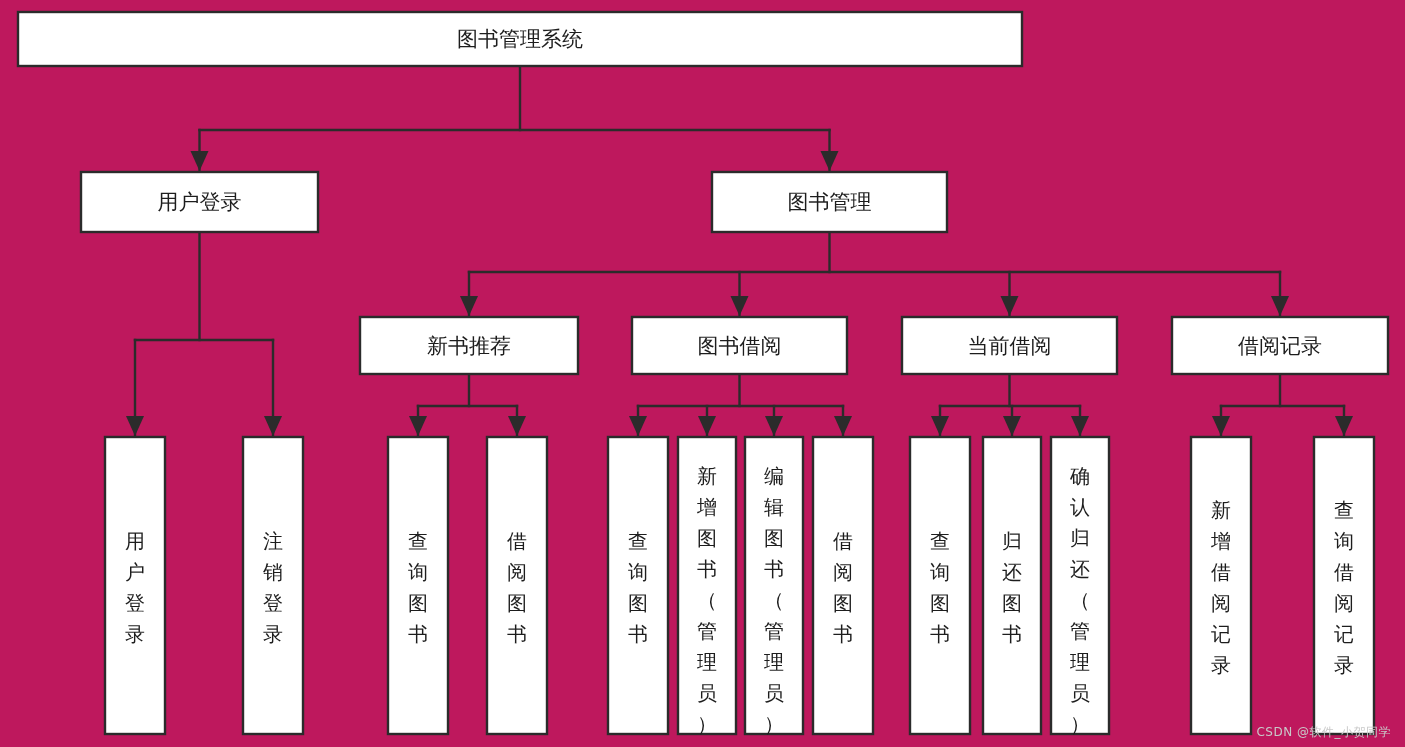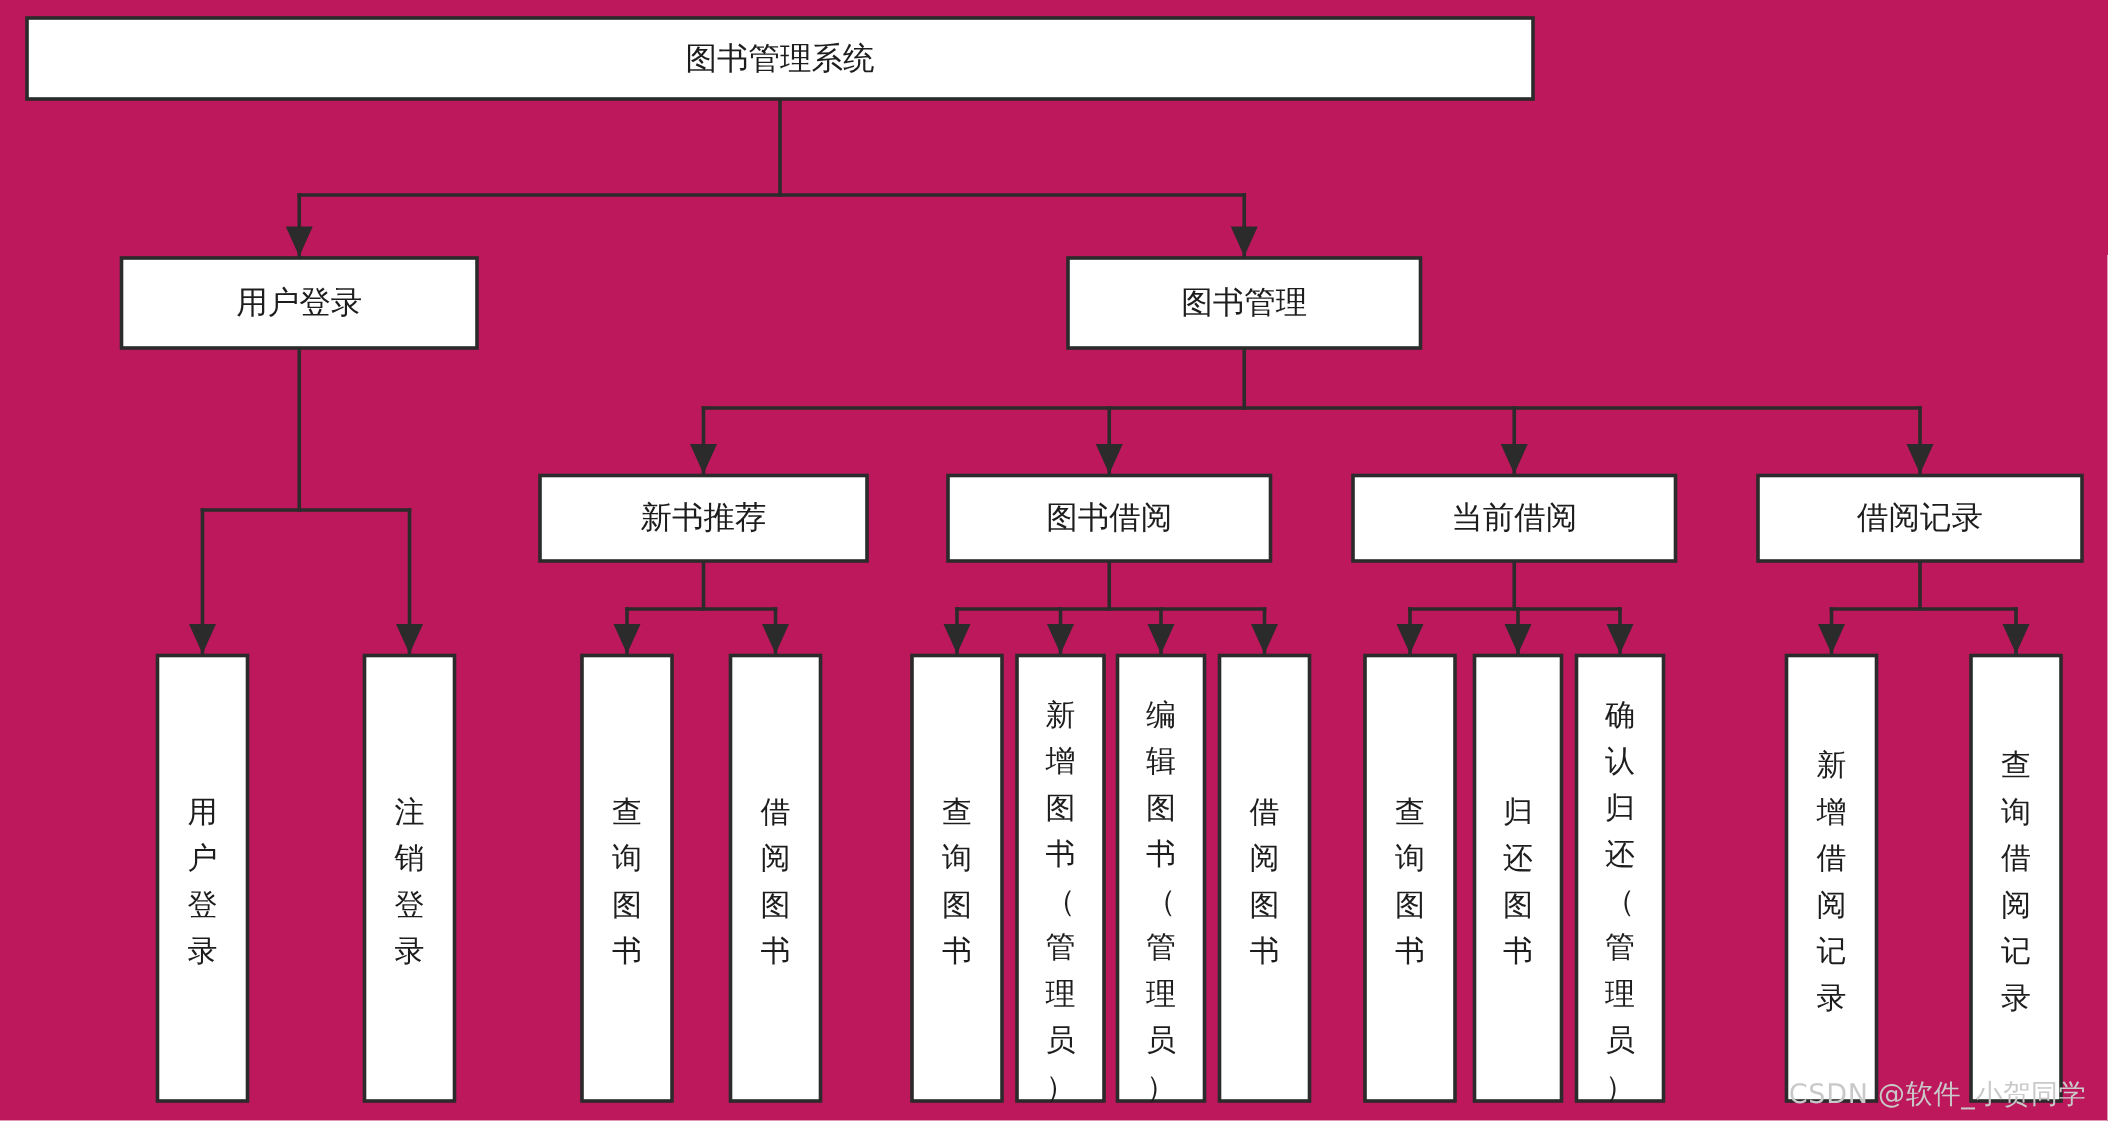--- a/index.html
+++ b/index.html
@@ -50,21 +50,21 @@
     fill: #1d1d1d;
     font-family: "DejaVu Sans", "Liberation Sans", sans-serif;
     font-size: 20px;
     text-anchor: middle;
   }
   .watermark {
     position: absolute;
     right: 14px;
     bottom: 6px;
     color: #c9c9c9;
-    font-size: 18px;
+    font-size: 12px;
     font-family: "DejaVu Sans", "Liberation Sans", sans-serif;
     letter-spacing: 0.5px;
     white-space: nowrap;
     user-select: none;
     padding-left: 38px;
   }
 </style>
 </head>
 <body>
 

